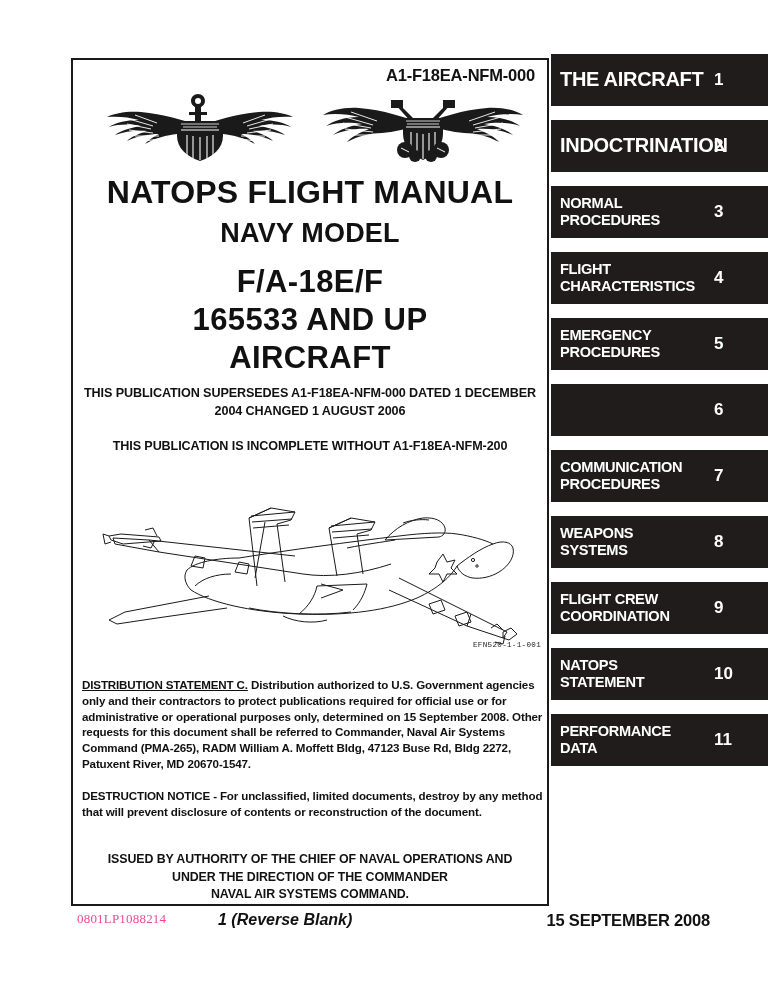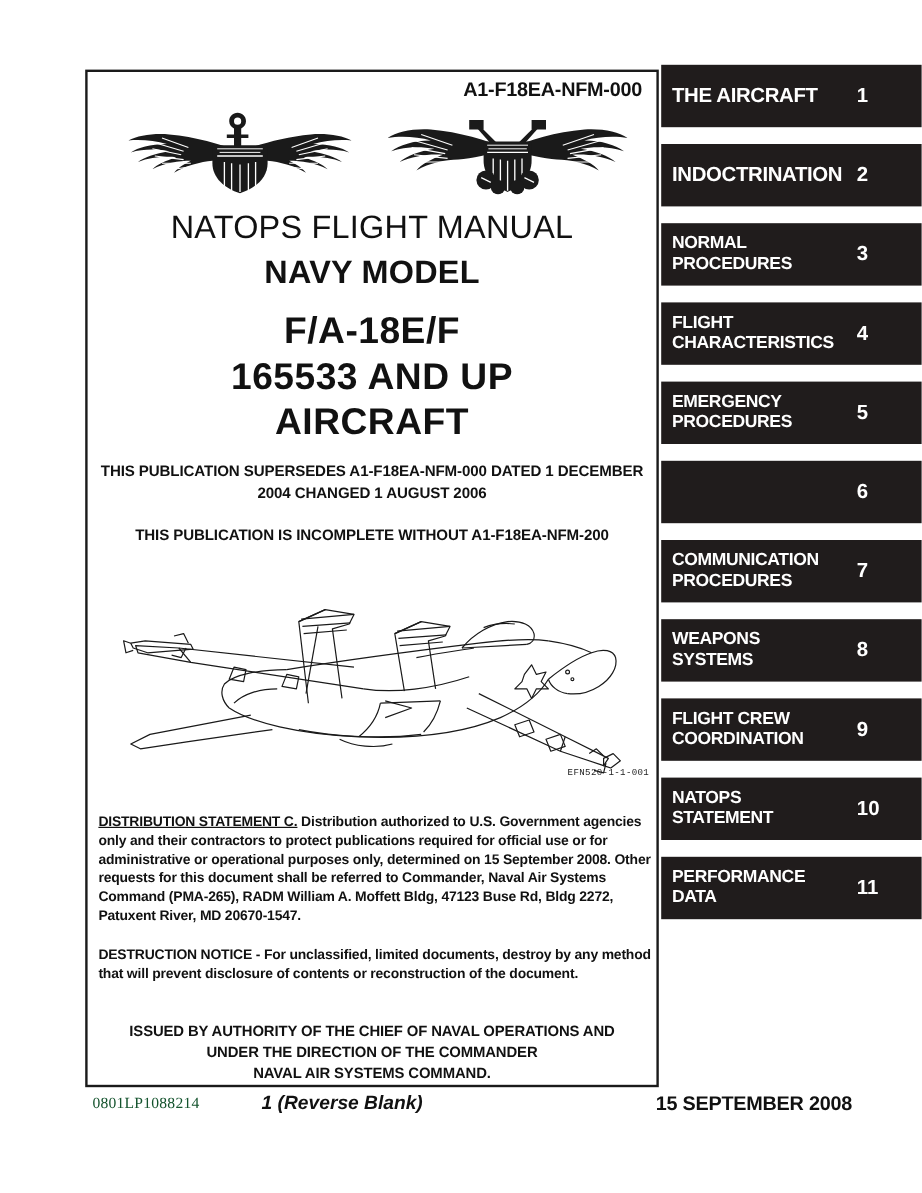--- a/index.html
+++ b/index.html
@@ -57,22 +57,22 @@
   
   .title-block {
     position: absolute;
     left: 0;
     top: 113px;
     width: 100%;
     text-align: center;
     color: #111;
   }
   .title-line-1 {
-    font-size: 27px;
-    font-weight: normal;
+    font-size: 32px;
+    font-weight: bold;
     letter-spacing: 0.2px;
     line-height: 1.22;
   }
   .title-line-2 {
     font-size: 27px;
     font-weight: bold;
     letter-spacing: 0.2px;
     line-height: 1.3;
     margin-top: 4px;
   }
@@ -174,21 +174,21 @@
     letter-spacing: -0.1px;
   }
 
   
   .footer-stock {
     position: absolute;
     left: 77px;
     top: 911px;
     font-family: "Liberation Serif", serif;
     font-size: 13px;
-    color: #14532d;
+    color: #ec4899;
     letter-spacing: 0.2px;
     text-align: right;
   }
   .footer-page {
     position: absolute;
     left: 218px;
     top: 911px;
     font-size: 16px;
     font-weight: bold;
     font-style: italic;
@@ -231,21 +231,21 @@
     white-space: pre-line;
   }
   .tab-number {
     position: absolute;
     left: 163px;
     font-size: 17px;
     font-weight: bold;
     text-align: left;
     width: 40px;
   }
-  .tab.single .tab-label { font-size: 17px; }
+  .tab.single .tab-label { font-size: 20px; }
 </style>
 </head>
 <body>
 
 <div class="cover-page">
 
   <div class="doc-number">A1-F18EA-NFM-000</div>
 
   <div class="insignia-row">
     <div class="insignia aviator">

